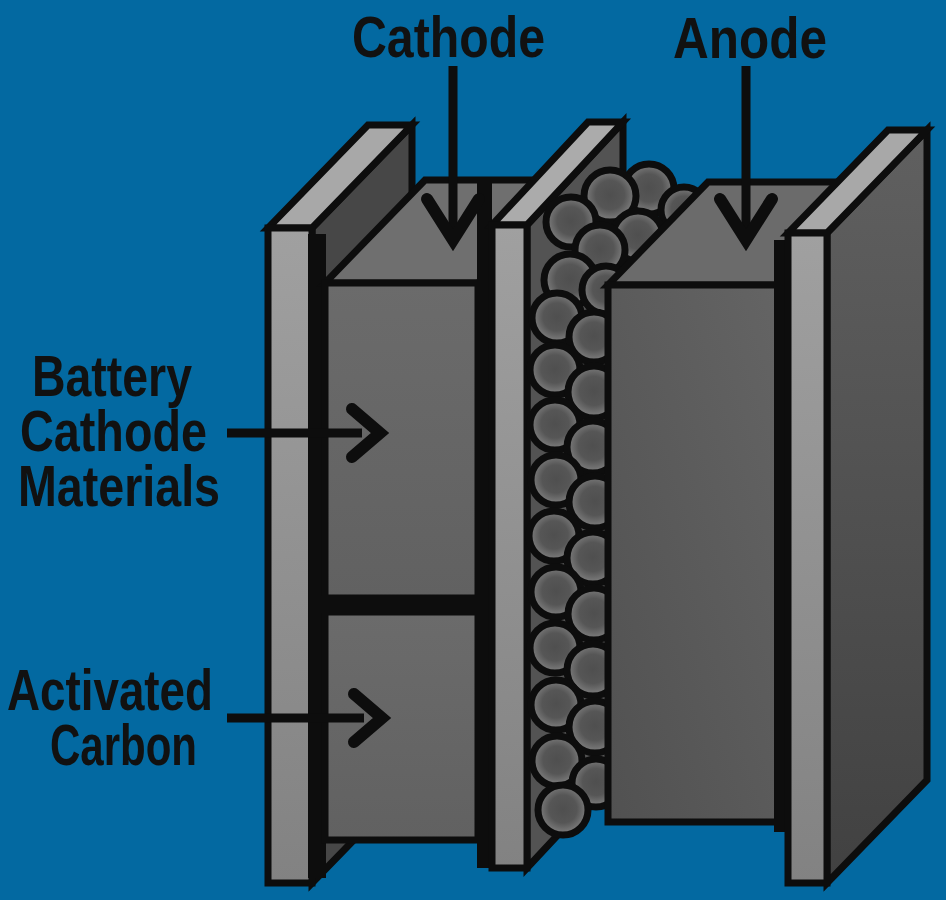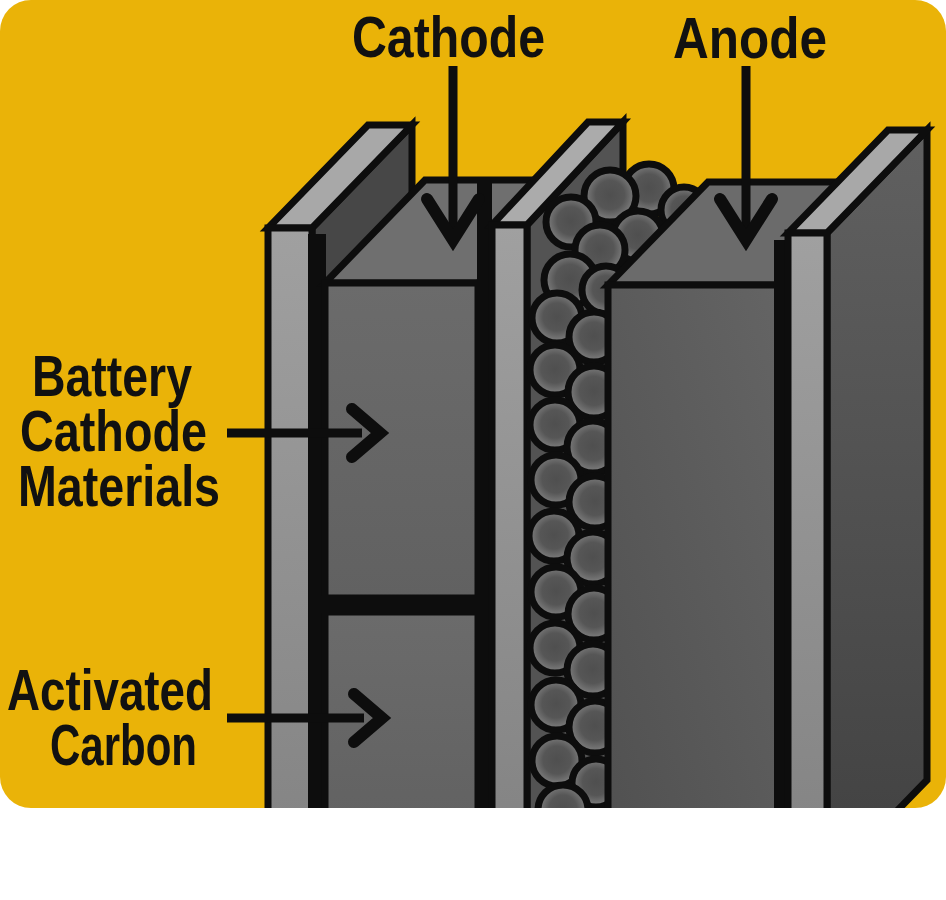--- a/index.html
+++ b/index.html
@@ -2,25 +2,24 @@
 <html><head>
 <meta charset="utf-8">
 <style>
   html, body {
     margin: 0;
     padding: 0;
     background: #ffffff;
   }
   .stage {
     width: 946px;
-    height: 808px;
+    height: 900px;
     position: relative;
-    background: #eab308;
+    background: #0369a1;
     overflow: hidden;
-    border-radius: 31px;
   }
   svg { display: block; }
   .outlined {
     stroke: #0d0d0d;
     stroke-width: 7;
     stroke-linejoin: miter;
   }
   .bead {
     stroke: #0d0d0d;
     stroke-width: 7;

